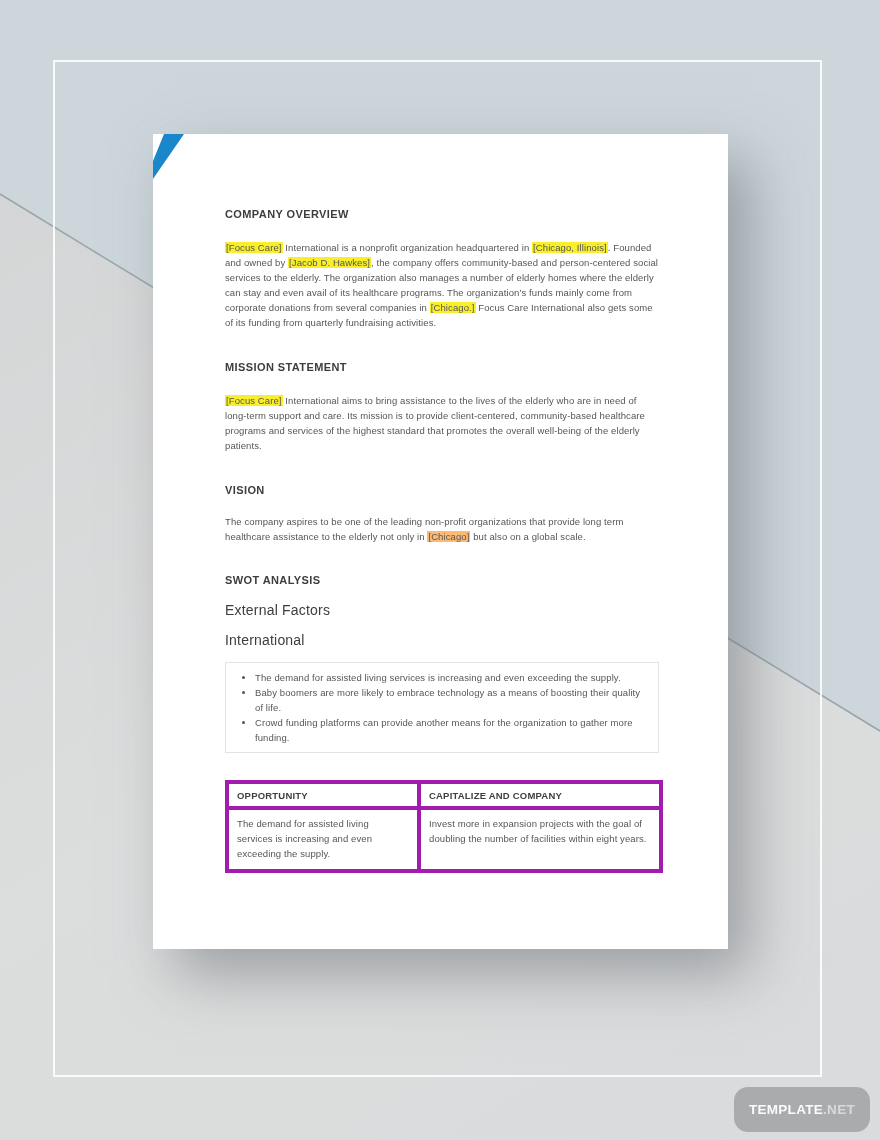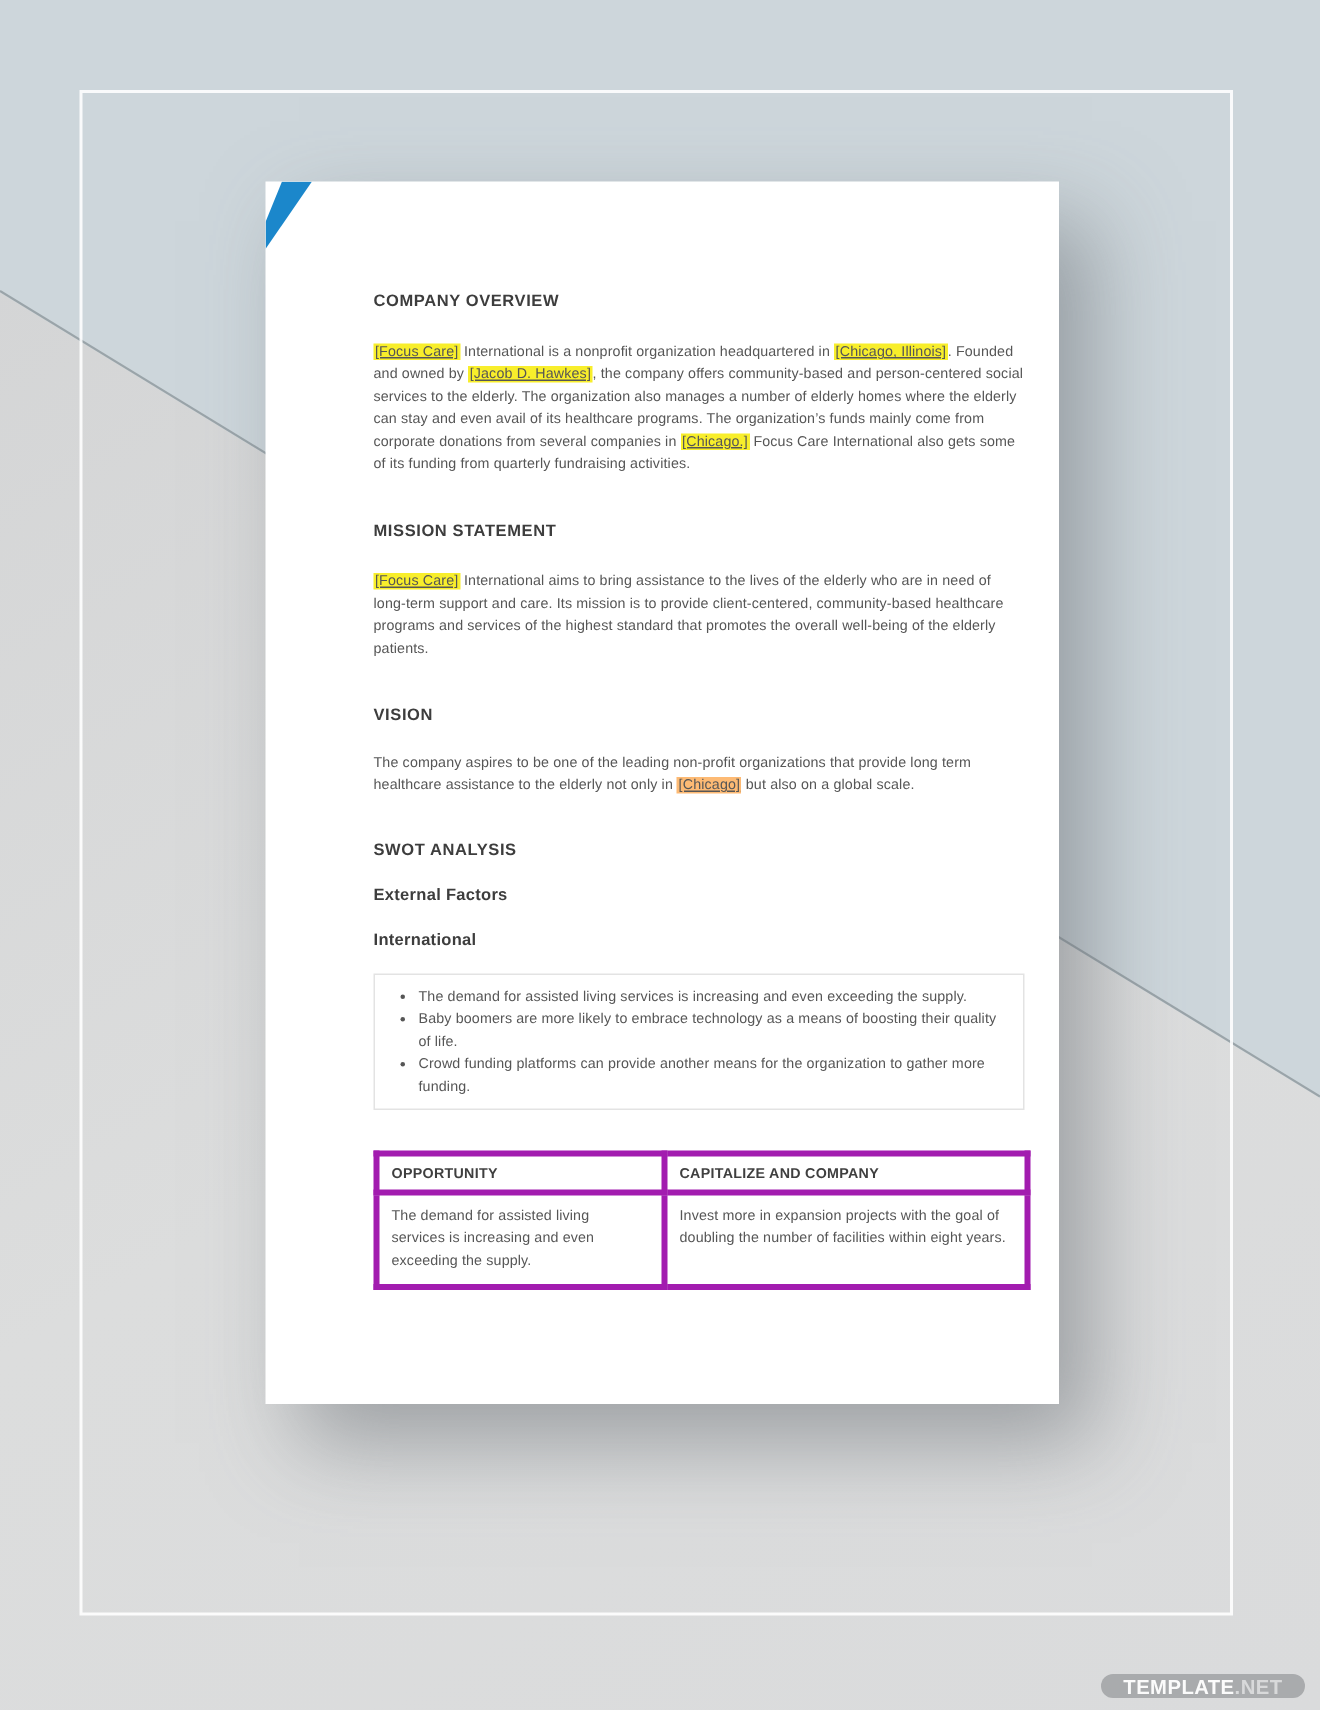--- a/index.html
+++ b/index.html
@@ -14,45 +14,44 @@
     position: absolute; inset: 0; z-index: 0;
     background: linear-gradient(150deg, #d2d3d4 0%, #dcdddd 55%, #dadbdc 100%);
     clip-path: polygon(0 195px, 880px 732px, 880px 1140px, 0 1140px);
   }
   .diag-svg { position: absolute; inset: 0; z-index: 1; pointer-events: none; }
   .frame {
     position: absolute; left: 53px; top: 60px; width: 769px; height: 1017px;
     border: 2px solid rgba(255,255,255,0.88); z-index: 2;
   }
   .doc-page {
-    position: absolute; left: 153px; top: 121px; width: 529px; height: 815px;
+    position: absolute; left: 153px; top: 134px; width: 575px; height: 815px;
     background: #ffffff; z-index: 3;
     box-shadow: 22px 26px 55px rgba(105,112,116,0.55);
-    margin-left: 24px;
   }
   .ribbon {
     position: absolute; left: 0; top: 0; width: 40px; height: 50px;
     clip-path: polygon(11px 0, 31px 0, 0 45px, 0 27px);
   }
   .content { position: absolute; left: 72px; top: 0; width: 434px; }
   .h1 {
     position: absolute; margin: 0;
     font-size: 11px; font-weight: bold; color: #3d3d3d; letter-spacing: 0.4px;
     line-height: 14px;
   }
   .sub {
     position: absolute; margin: 0;
-    font-size: 11px; font-weight: bold; color: #3d3d3d; letter-spacing: 0.2px;
+    font-size: 14px; font-weight: normal; color: #3d3d3d; letter-spacing: 0.2px;
     line-height: 13px;
   }
   .body-p {
     position: absolute; margin: 0;
     font-size: 9.5px; line-height: 15px; color: #565656; letter-spacing: 0.1px;
   }
-  .hl { padding: 0 1px; text-decoration: underline; }
+  .hl { padding: 0 1px; }
   .bullet-box {
     position: absolute; width: 434px;
     border: 1px solid #e3e3e3;
     padding: 7px 14px 7px 10px;
   }
   .bullet-box ul { margin: 0; padding: 0 0 0 19px; }
   .bullet-box li {
     font-size: 9.5px; line-height: 15px; color: #565656; letter-spacing: 0.1px;
   }
   table.swot {
@@ -65,21 +64,21 @@
   table.swot th {
     font-size: 9.5px; font-weight: bold; color: #3f3f3f; letter-spacing: 0.2px;
     padding: 6px 8px 5px 8px;
   }
   table.swot td {
     font-size: 9.5px; line-height: 15px; color: #565656; letter-spacing: 0.1px;
     padding: 6px 10px 8px 8px;
   }
   .badge {
     position: absolute; right: 10px; bottom: 8px; z-index: 4;
-    height: 16px; padding: 0 15px;
+    height: 45px; padding: 0 15px;
     border-radius: 14px; background: #a9abad;
     display: flex; align-items: center;
     font-size: 13.5px; font-weight: bold; letter-spacing: 0.3px;
     cursor: pointer;
   }
   .badge .b1 { color: rgba(255,255,255,0.95); }
   .badge .b2 { color: rgba(255,255,255,0.55); }
 </style>
 </head>
 <body>

